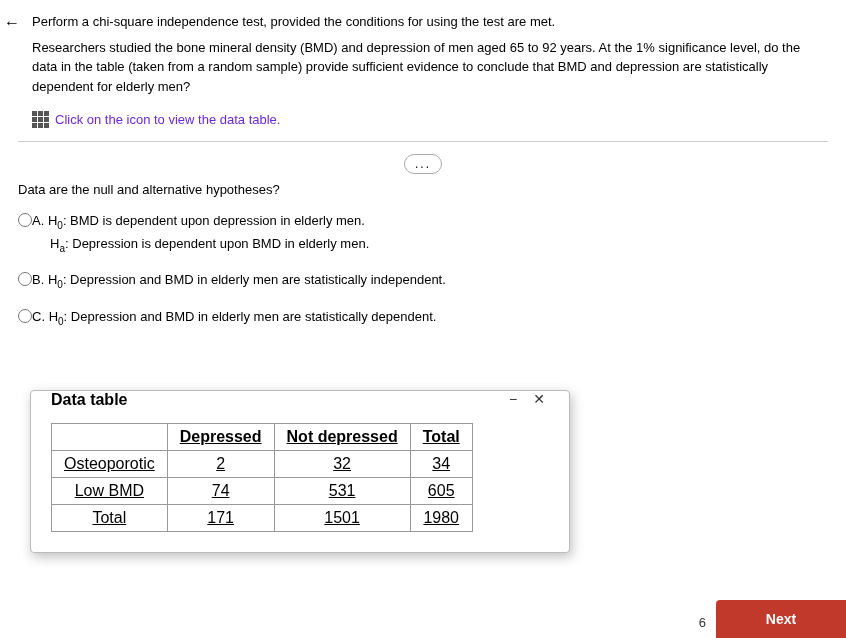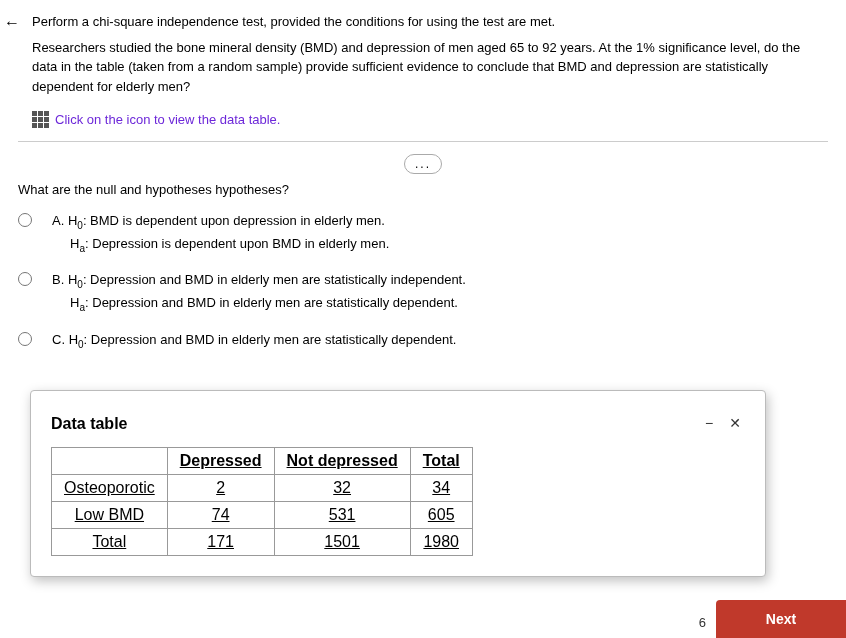--- a/index.html
+++ b/index.html
@@ -73,46 +73,46 @@
     }
     .hypotheses-question {
       font-size: 13px;
       margin-bottom: 14px;
       margin-top: 4px;
     }
     .option {
       display: flex;
       align-items: flex-start;
       margin-bottom: 14px;
-      gap: 20px;
+      gap: 0;
     }
     .option input[type="radio"] {
       margin-top: 2px;
       flex-shrink: 0;
       cursor: pointer;
       width: 14px;
       height: 14px;
     }
     .option-label {
       line-height: 1.6;
     }
     .option-label strong {
       font-weight: normal;
     }
     
     .modal-overlay {
       position: absolute;
       left: 30px;
       top: 390px;
-      width: 736px;
+      width: 540px;
       background: #fff;
       border: 1px solid #bbb;
       border-radius: 4px;
       box-shadow: 2px 4px 12px rgba(0,0,0,0.25);
-      padding: 24px 20px 20px 20px;
+      padding: 0 20px 20px 20px;
       z-index: 10;
     }
     .modal-header {
       display: flex;
       justify-content: space-between;
       align-items: flex-start;
       margin-bottom: 14px;
     }
     .modal-title {
       font-size: 16px;
@@ -207,37 +207,36 @@
       </span>
     </p>
   </div>
 
   <hr class="divider">
 
   <div class="ellipsis-btn">
     <button>...</button>
   </div>
 
-  <p class="hypotheses-question">What are the null and hypotheses hypotheses?</p>
+  <p class="hypotheses-question">Data are the null and alternative hypotheses?</p>
 
   <div class="option">
     <input type="radio" name="hypothesis" id="optA" style="">
     <label for="optA" class="option-label">
       <strong>A.</strong>
       <span> H<sub>0</sub>: BMD is dependent upon depression in elderly men.</span><br>
       <span>&nbsp;&nbsp;&nbsp;&nbsp;&nbsp;H<sub>a</sub>: Depression is dependent upon BMD in elderly men.</span>
     </label>
   </div>
 
   <div class="option">
     <input type="radio" name="hypothesis" id="optB" style="">
     <label for="optB" class="option-label">
       <strong>B.</strong>
       <span> H<sub>0</sub>: Depression and BMD in elderly men are statistically independent.</span><br>
-      <span>&nbsp;&nbsp;&nbsp;&nbsp;&nbsp;H<sub>a</sub>: Depression and BMD in elderly men are statistically dependent.</span>
     </label>
   </div>
 
   <div class="option">
     <input type="radio" name="hypothesis" id="optC" style="">
     <label for="optC" class="option-label">
       <strong>C.</strong>
       <span> H<sub>0</sub>: Depression and BMD in elderly men are statistically dependent.</span><br>
     </label>
   </div>

